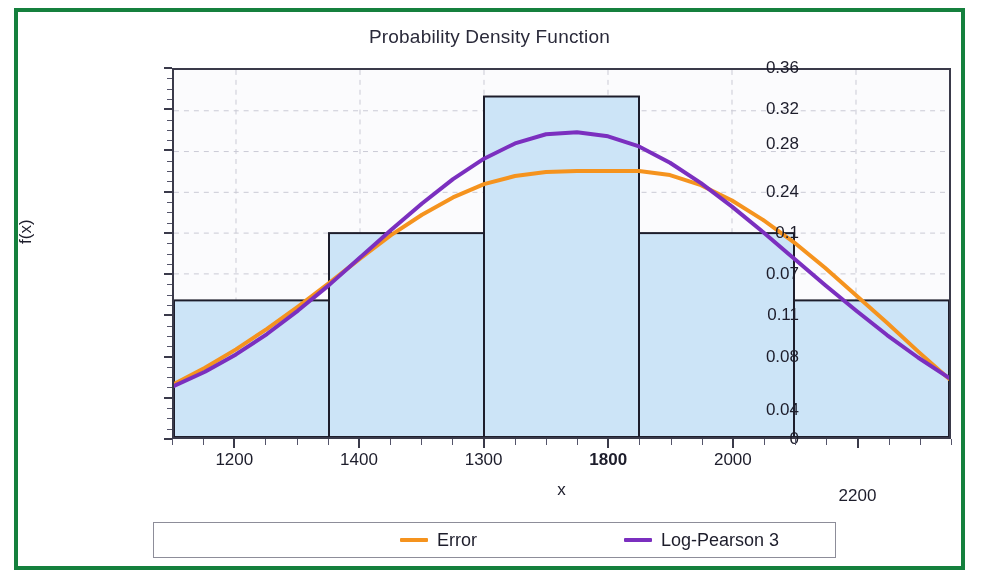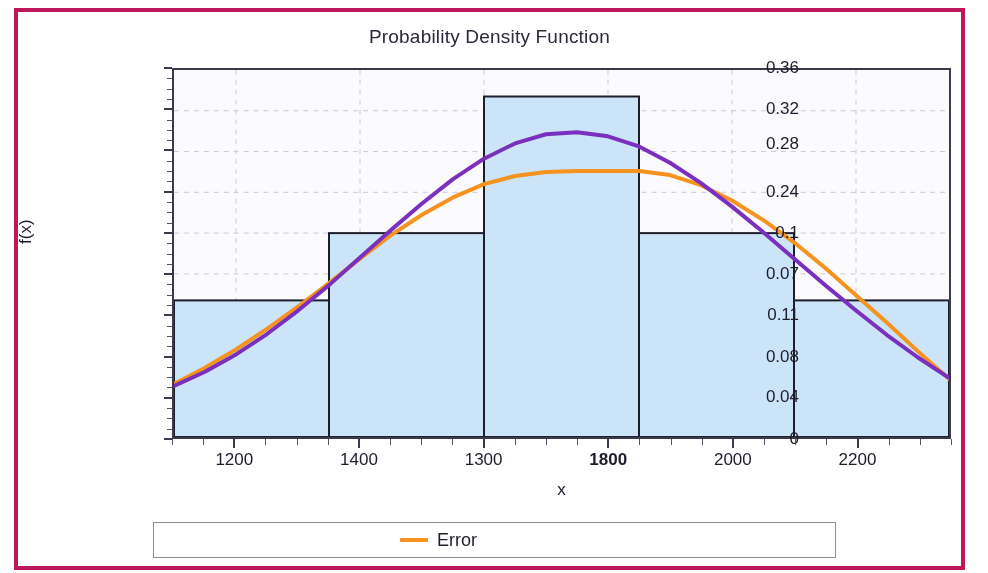--- a/index.html
+++ b/index.html
@@ -12,21 +12,21 @@
     height: 573px;
     font-family: "Liberation Sans", sans-serif;
     overflow: hidden;
   }
   #figure {
     position: absolute;
     left: 14px;
     top: 8px;
     width: 951px;
     height: 562px;
-    border: 4px solid #be185d;
+    border: 4px solid #15803d;
     background: #ffffff;
     box-sizing: border-box;
   }
   #figure-inner {
     position: relative;
     width: 100%;
     height: 100%;
   }
 
   
@@ -217,21 +217,21 @@
         <div class="ytick-label" style="top: 179.667px;">0.24</div>
         <div class="ytick-mark" style="top: 179.667px;"></div>
         <div class="ytick-label" style="top: 220.889px;">0.1</div>
         <div class="ytick-mark" style="top: 220.889px;"></div>
         <div class="ytick-label" style="top: 262.111px;">0.07</div>
         <div class="ytick-mark" style="top: 262.111px;"></div>
         <div class="ytick-label" style="top: 303.333px;">0.11</div>
         <div class="ytick-mark" style="top: 303.333px;"></div>
         <div class="ytick-label" style="top: 344.556px;">0.08</div>
         <div class="ytick-mark" style="top: 344.556px;"></div>
-        <div class="ytick-label" style="top: 385px;">0.04</div>
+        <div class="ytick-label" style="top: 398px;">0.04</div>
         <div class="ytick-mark" style="top: 385.778px;"></div>
         <div class="ytick-label" style="top: 427px;">0</div>
         <div class="ytick-mark" style="top: 427px;"></div>
         <div class="ytick-minor" style="top: 66.3056px;"></div>
         <div class="ytick-minor" style="top: 76.6111px;"></div>
         <div class="ytick-minor" style="top: 86.9167px;"></div>
         <div class="ytick-minor" style="top: 107.528px;"></div>
         <div class="ytick-minor" style="top: 117.833px;"></div>
         <div class="ytick-minor" style="top: 128.139px;"></div>
         <div class="ytick-minor" style="top: 148.75px;"></div>
@@ -258,21 +258,21 @@
         <div class="xtick-label" style="left: 216.32px;">1200</div>
         <div class="xtick-mark" style="left: 215.32px;"></div>
         <div class="xtick-label" style="left: 340.96px;">1400</div>
         <div class="xtick-mark" style="left: 339.96px;"></div>
         <div class="xtick-label" style="left: 465.6px;">1300</div>
         <div class="xtick-mark" style="left: 464.6px;"></div>
         <div class="xtick-label" style="left: 590.24px; font-weight: bold;">1800</div>
         <div class="xtick-mark" style="left: 589.24px;"></div>
         <div class="xtick-label" style="left: 714.88px;">2000</div>
         <div class="xtick-mark" style="left: 713.88px;"></div>
-        <div class="xtick-label" style="left: 839.52px;">2200</div>
+        <div class="xtick-label" style="left: 839.52px; margin-top: 36px;">2200</div>
         <div class="xtick-mark" style="left: 838.52px;"></div>
         <div class="xtick-minor" style="left: 154px;"></div>
         <div class="xtick-minor" style="left: 185.16px;"></div>
         <div class="xtick-minor" style="left: 247.48px;"></div>
         <div class="xtick-minor" style="left: 278.64px;"></div>
         <div class="xtick-minor" style="left: 309.8px;"></div>
         <div class="xtick-minor" style="left: 372.12px;"></div>
         <div class="xtick-minor" style="left: 403.28px;"></div>
         <div class="xtick-minor" style="left: 434.44px;"></div>
         <div class="xtick-minor" style="left: 496.76px;"></div>
@@ -289,16 +289,20 @@
         <div class="xtick-minor" style="left: 933px;"></div>
       </div>
 
     <div id="x-axis-label">x</div>
 
     <div id="legend">
         <div class="legend-entry" style="position: absolute; left: 246px;">
           <span class="legend-swatch-line" style="background: rgb(245, 147, 30);"></span>
           <span class="legend-label">Error</span>
         </div>
+        <div class="legend-entry" style="position: absolute; left: 470px;">
+          <span class="legend-swatch-line" style="background: rgb(123, 47, 191);"></span>
+          <span class="legend-label">Log-Pearson 3</span>
+        </div>
       </div>
 
   </div>
 </div>
 
 </body></html>

